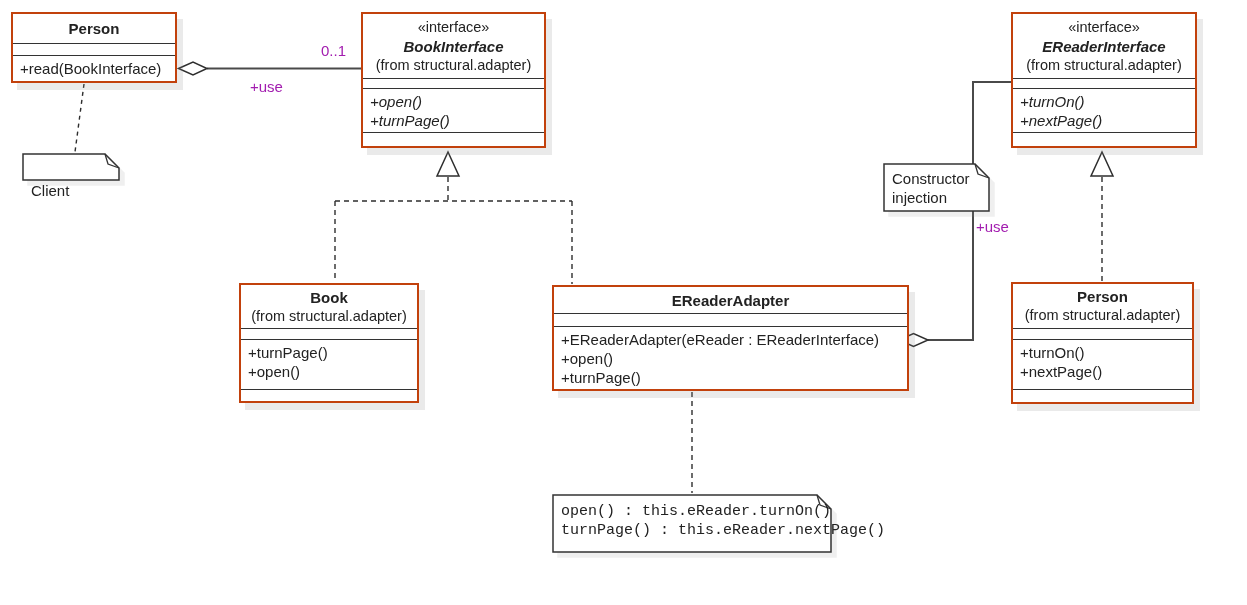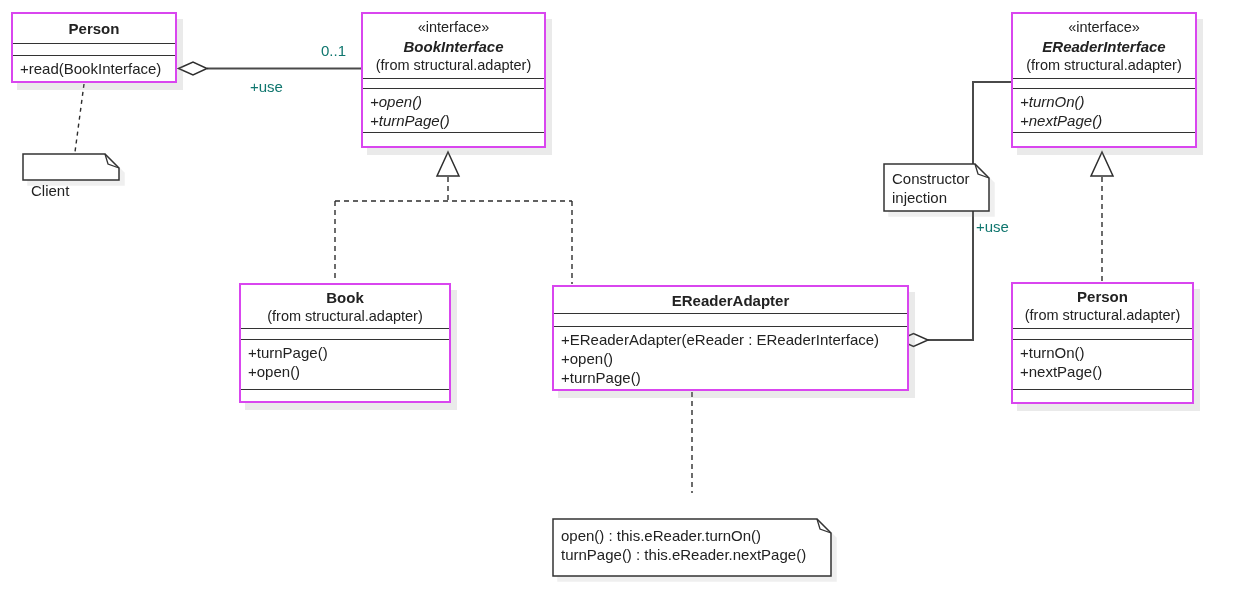--- a/index.html
+++ b/index.html
@@ -9,38 +9,38 @@
     background: #ffffff;
     font-family: "Liberation Sans", sans-serif;
     color: #222222;
   }
   #wires { position: absolute; left: 0; top: 0; z-index: 1; }
 
   .shape { position: absolute; box-sizing: border-box; }
 
   .uml-class {
     background: #ffffff;
-    border: 2px solid #d946ef;
+    border: 2px solid #c2410c;
     box-shadow: 6px 7px 0 0 rgba(140,140,140,0.18);
     z-index: 2;
   }
   .cmp { box-sizing: border-box; border-top: 1px solid #333333; overflow: hidden; }
   .cmp.first { border-top: none; }
   .hdr { display: flex; flex-direction: column; align-items: center; justify-content: center; line-height: 19px; }
   .cls-name { font-weight: bold; font-size: 15px; white-space: nowrap; }
   .stereo, .from { font-size: 14.5px; white-space: nowrap; }
   .italic { font-style: italic; }
   .methods { padding: 3px 0 16px 7px; font-size: 15px; line-height: 19px; }
   .methods div { white-space: nowrap; }
 
   .note { z-index: 3; }
   .note svg { display: block; filter: drop-shadow(5px 5px 0 rgba(150,150,150,0.15)); }
   .note-text { position: absolute; left: 9px; font-size: 15px; line-height: 19px; white-space: nowrap; color: #222222; }
 
-  .edge-label { position: absolute; z-index: 2; font-size: 15px; white-space: nowrap; color: #0f766e; }
+  .edge-label { position: absolute; z-index: 2; font-size: 15px; white-space: nowrap; color: #a21caf; }
 </style>
 </head>
 <body>
 
 <div>
 
   <svg id="wires" width="1247" height="605" viewBox="0 0 1247 605">
 
     <path d="M207 68.5 H361" stroke="#4a4a4a" stroke-width="2" fill="none"></path>
 
@@ -99,21 +99,21 @@
       <div class="from">(from structural.adapter)</div>
     </div>
     <div class="cmp" style="height:10px;"></div>
     <div class="cmp methods italic" style="height:44px;">
       <div>+turnOn()</div>
       <div>+nextPage()</div>
     </div>
     <div class="cmp" style="height:14px;"></div>
   </div>
 
-  <div class="shape uml-class" style="left:239px; top:283px; width:212px; height:120px;">
+  <div class="shape uml-class" style="left:239px; top:283px; width:180px; height:120px;">
     <div class="cmp first hdr" style="height:43px;">
       <div class="cls-name">Book</div>
       <div class="from">(from structural.adapter)</div>
     </div>
     <div class="cmp" style="height:11px;"></div>
     <div class="cmp methods" style="height:50px;">
       <div>+turnPage()</div>
       <div>+open()</div>
     </div>
     <div class="cmp" style="height:12px;"></div>
@@ -156,21 +156,21 @@
     <svg width="107" height="49" viewBox="0 0 107 49">
       <path d="M1,1 H92 L106,15 V48 H1 Z" fill="#ffffff" stroke="#333333" stroke-width="1.5"></path>
       <path d="M92,1 L95,11 L106,15" fill="none" stroke="#333333" stroke-width="1.3"></path>
     </svg>
     <div class="note-text" style="top:6px;">
       <div>Constructor</div>
       <div>injection</div>
     </div>
   </div>
 
-  <div class="shape note" style="left:552px; top:518px; width:280px; height:59px;">
+  <div class="shape note" style="left:552px; top:494px; width:280px; height:59px;font-family:Liberation Mono, monospace;">
     <svg width="280" height="59" viewBox="0 0 280 59">
       <path d="M1,1 H265 L279,15 V58 H1 Z" fill="#ffffff" stroke="#333333" stroke-width="1.5"></path>
       <path d="M265,1 L268,11 L279,15" fill="none" stroke="#333333" stroke-width="1.3"></path>
     </svg>
     <div class="note-text" style="top:8px;">
       <div>open() : this.eReader.turnOn()</div>
       <div>turnPage() : this.eReader.nextPage()</div>
     </div>
   </div>
 

